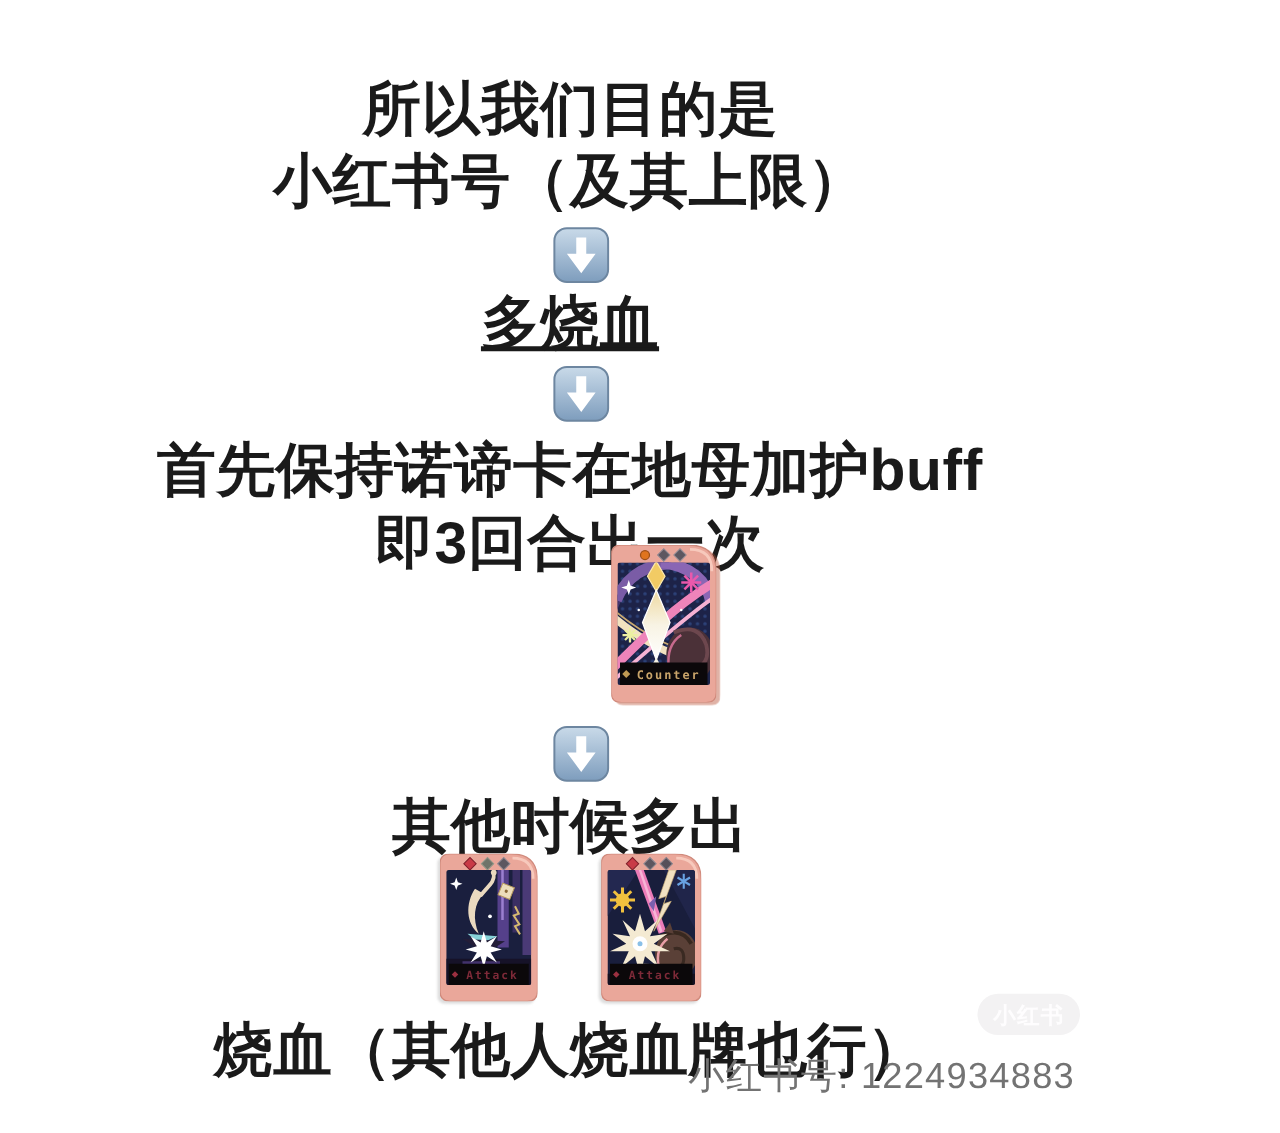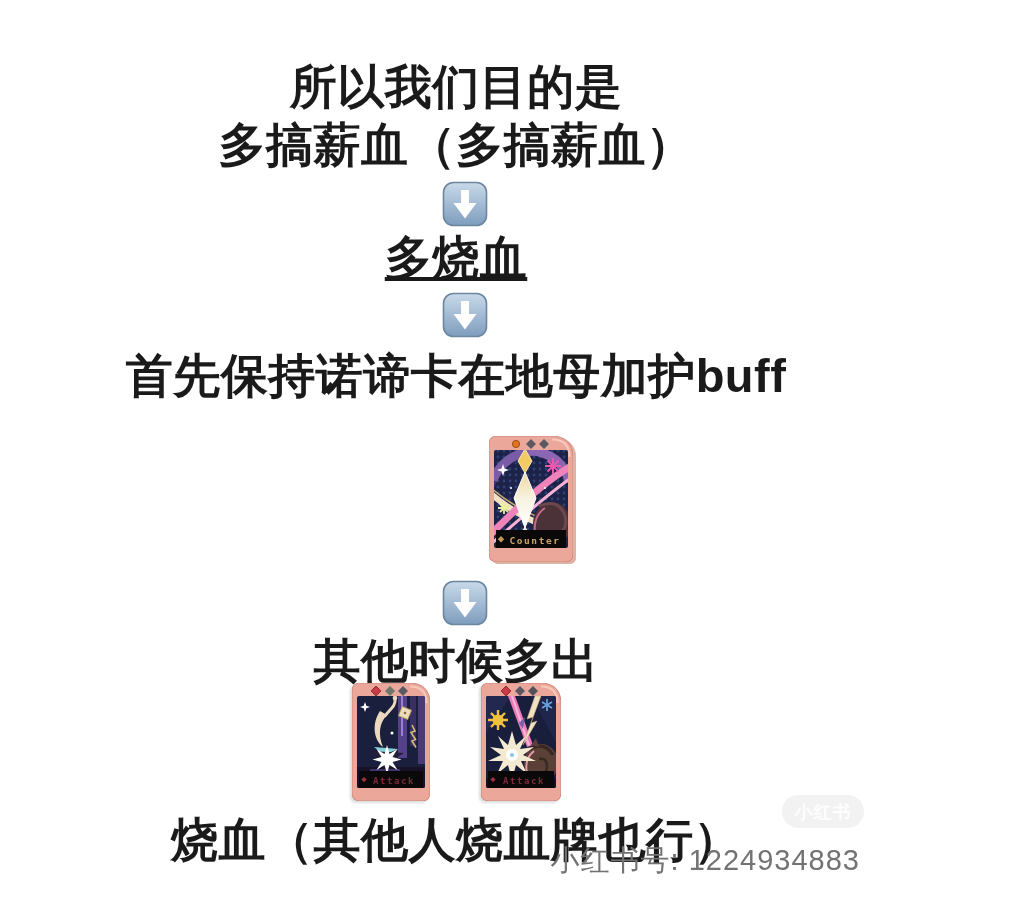--- a/index.html
+++ b/index.html
@@ -55,37 +55,38 @@
       </pattern>
       <linearGradient id="bigd" x1="0" y1="0" x2="0" y2="1">
         <stop offset="0" stop-color="#eed9a0"></stop>
           <stop offset="0.5" stop-color="#f8f3e4"></stop>
           <stop offset="1" stop-color="#ffffff"></stop>
       </linearGradient>
     </defs>
   </svg>
 
   <div class="line l1">所以我们目的是</div>
-  <div class="line l2">多搞薪血（多搞薪血）</div>
+  <div class="line l2">小红书号（及其上限）</div>
 
   <div class="arrow a1">
     <svg width="46" height="46">
         <use href="#downArrow"></use>
       </svg>
   </div>
 
   <div class="line l3">多烧血</div>
 
   <div class="arrow a2">
     <svg width="46" height="46">
         <use href="#downArrow"></use>
       </svg>
   </div>
 
   <div class="line l4">首先保持诺谛卡在地母加护buff</div>
+  <div class="line l5">即3回合出一次</div>
 
   <div class="card card-counter">
     <svg width="84" height="126" viewBox="0 0 84 126">
       <defs>
           <clipPath id="cclip">
             <rect x="5" y="14" width="74" height="98" rx="2"></rect>
           </clipPath>
         </defs>
       <path d="M8 0 H62 Q84 0 84 22 V118 Q84 126 76 126 H8 Q0 126 0 118 V8 Q0 0 8 0 Z" fill="#eaa79a" stroke="#d08a7c" stroke-width="1"></path>
       <path d="M63 3.5 Q80.5 3.5 80.5 21" fill="none" stroke="#f7c9bc" stroke-width="2.2"></path>

